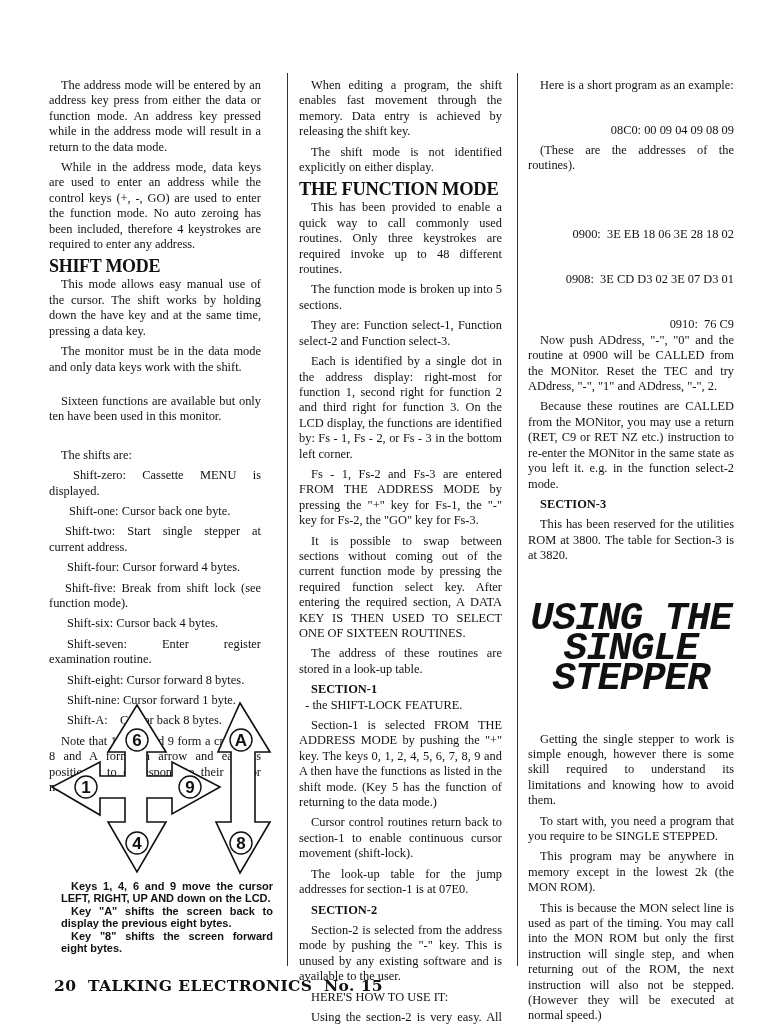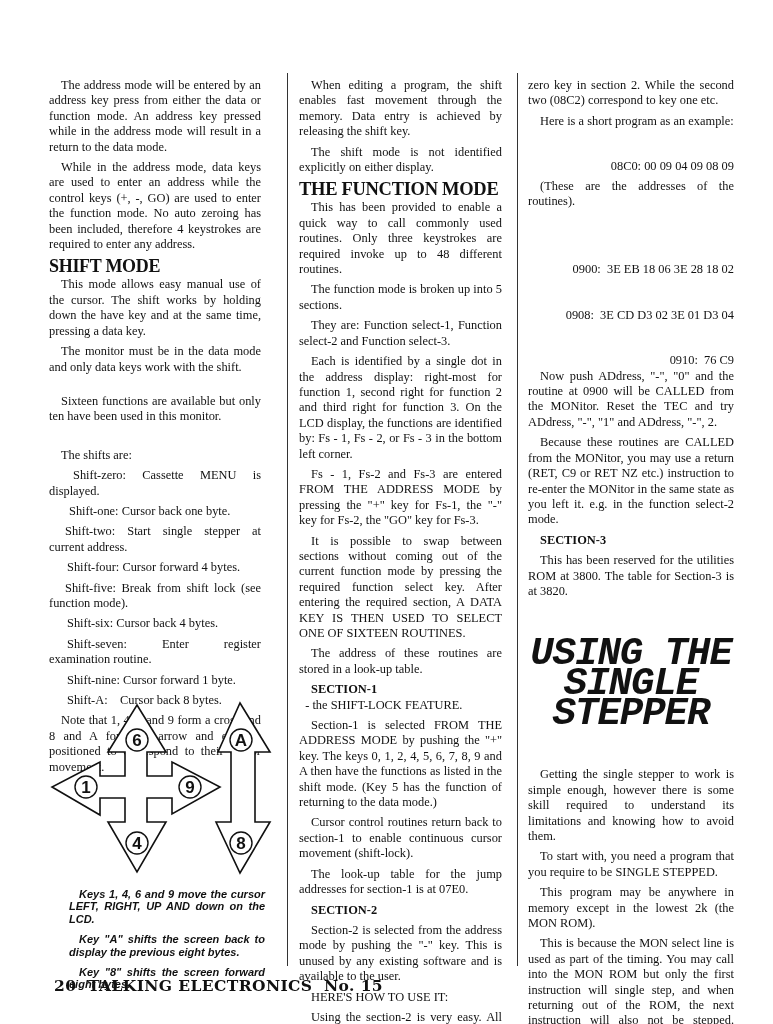--- a/index.html
+++ b/index.html
@@ -14,21 +14,21 @@
   .divider { position: absolute; width: 1px; background: #333; top: 73px; height: 893px; }
   .div1 { left: 287px; }
   .div2 { left: 517px; }
   h2.sect { font-family: Liberation Serif, serif; font-weight: bold; font-size: 18px; line-height: 18px; margin: 0 0 2px 0; letter-spacing: -0.3px; }
   .col2 h2.sect { font-size: 18.5px; }
   .subhead { font-weight: bold; text-indent: 12px; }
   .spacer { height: 14px; }
   .spacer-lg { height: 18px; }
   .big-title { font-family: Liberation Mono, monospace; font-weight: bold; font-style: italic; font-size: 39px; line-height: 30px; text-align: center; margin: 40px 0 38px 0; letter-spacing: -1px; }
   .caption { position: absolute; left: 61px; top: 880px; width: 212px; font-family: "Liberation Sans", sans-serif; font-weight: bold; font-size: 11px; line-height: 12.4px; text-align: justify; }
-  .caption p { margin: 8px; text-indent: 10px; font-style: italic; }
+  .caption p { margin: 0; text-indent: 10px; }
   .footer { position: absolute; left: 54px; top: 976px; font-family: "DejaVu Serif", serif; font-weight: bold; font-size: 15.5px; letter-spacing: 0.4px; }
   .diagram { position: absolute; left: 40px; top: 700px; width: 250px; height: 180px; }
 </style>
 </head>
 <body>
 
 <div class="divider div1"></div>
 <div class="divider div2"></div>
 
 <div class="col col1">
@@ -41,20 +41,21 @@
   <p>Sixteen functions are available but only ten have been used in this monitor.</p>
   <div class="spacer-lg"></div>
   <p>The shifts are:</p>
   <p style="text-indent:24px">Shift-zero: Cassette MENU is displayed.</p>
   <p style="text-indent:20px">Shift-one:  Cursor back one byte.</p>
   <p style="text-indent:16px">Shift-two: Start single stepper at current address.</p>
   <p style="text-indent:18px">Shift-four: Cursor forward 4 bytes.</p>
   <p style="text-indent:16px">Shift-five: Break from shift lock (see function mode).</p>
   <p style="text-indent:18px">Shift-six:  Cursor back 4 bytes.</p>
   <p style="text-indent:18px">Shift-seven: Enter register examination routine.</p>
+  <p style="text-indent:18px">Shift-eight: Cursor forward 8 bytes.</p>
   <p style="text-indent:18px">Shift-nine: Cursor forward 1 byte.</p>
   <p style="text-indent:18px;white-space:pre">Shift-A:    Cursor back 8 bytes.</p>
   <p>Note that 1, 4, 6 and 9 form a cross and 8 and A form an arrow and each is positioned to correspond to their cursor movement.</p>
 </div>
 
 <svg class="diagram" viewBox="40 700 250 180" width="250" height="180">
   <g fill="#fff" stroke="#111" stroke-width="1.6" stroke-linejoin="miter">
     <path d="M137,705 L166,752 L147,752 L147,776 L172,776 L172,762 L220,787 L172,814 L172,798 L147,798 L147,822 L166,822 L137,872 L108,822 L125,822 L125,798 L100,798 L100,815 L52,787 L100,762 L100,776 L125,776 L125,752 L108,752 Z"></path>
     <path d="M240,703 L270,752 L255,752 L255,822 L270,822 L240,873 L216,822 L231,822 L231,752 L218,752 Z"></path>
   </g>
@@ -97,27 +98,26 @@
   <p>Section-1 is selected FROM THE ADDRESS MODE by pushing the "+" key. The keys 0, 1, 2, 4, 5, 6, 7, 8, 9 and A then have the functions as listed in the shift mode. (Key 5 has the function of returning to the data mode.)</p>
   <p>Cursor control routines return back to section-1 to enable continuous cursor movement (shift-lock).</p>
   <p>The look-up table for the jump addresses for section-1 is at 07E0.</p>
   <p class="subhead">SECTION-2</p>
   <p>Section-2 is selected from the address mode by pushing the "-" key. This is unused by any existing software and is available to the user.</p>
   <p>HERE'S HOW TO USE IT:</p>
   <p>Using the section-2 is very easy. All that is required is to enter the address(es) of the required routines in a table. The table begins at 08C0. The first two bytes at 08C0 correspond to the</p>
 </div>
 
 <div class="col col3">
-  <p class="noind">zero key in section 2. While the second two (08C2) correspond to key one etc.</p>
   <p>Here is a short program as an example:</p>
   <p class="code">08C0: 00 09 04 09 08 09</p>
   <p>(These are the addresses of the routines).</p>
   <div class="spacer-lg"></div>
   <p class="code" style="white-space:pre">0900:  3E EB 18 06 3E 28 18 02</p>
-  <p class="code" style="white-space:pre">0908:  3E CD D3 02 3E 01 D3 04</p>
+  <p class="code" style="white-space:pre">0908:  3E CD D3 02 3E 07 D3 01</p>
   <p class="code" style="white-space:pre;margin-bottom:0">0910:  76 C9</p>
   <p>Now push ADdress, "-", "0" and the routine at 0900 will be CALLED from the MONitor. Reset the TEC and try ADdress, "-", "1" and ADdress, "-", 2.</p>
   <p>Because these routines are CALLED from the MONitor, you may use a return (RET, C9 or RET NZ etc.) instruction to re-enter the MONitor in the same state as you left it. e.g. in the function select-2 mode.</p>
   <p class="subhead">SECTION-3</p>
   <p>This has been reserved for the utilities ROM at 3800. The table for Section-3 is at 3820.</p>
   <div class="big-title">
     <div>USING THE</div>
     <div>SINGLE</div>
     <div>STEPPER</div>
   </div>

